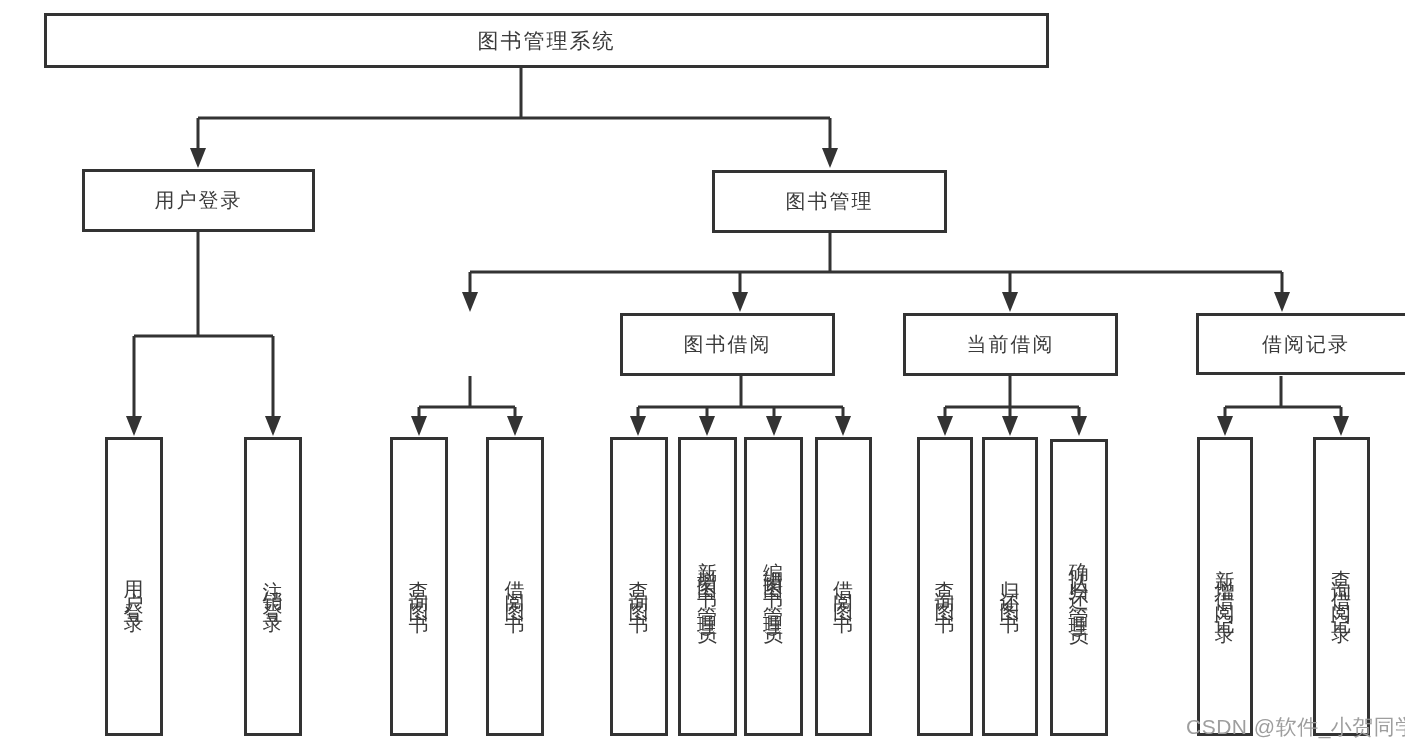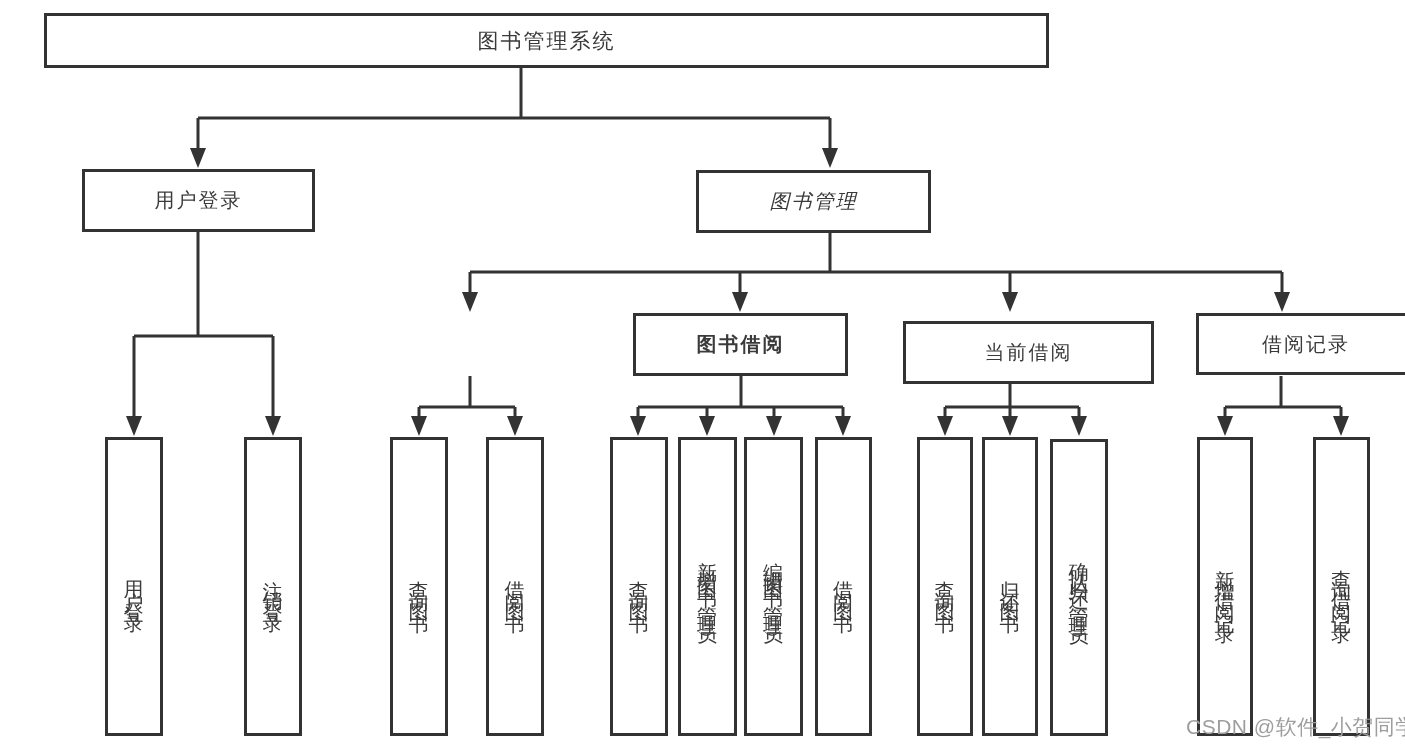--- a/index.html
+++ b/index.html
@@ -113,24 +113,24 @@
     <g>
       <path d="M1281,376 V407 M1225,407 H1341 M1225,407 V418 M1341,407 V418"></path>
       <polygon points="1217,416 1233,416 1225,436"></polygon>
       <polygon points="1333,416 1349,416 1341,436"></polygon>
     </g>
   </svg>
 
   <div class="node h-node root-node" style="left:20px; top:13px; width:1005px; height:55px;margin-left:24px;">图书管理系统</div>
 
   <div class="node h-node" style="left:82px; top:169px; width:233px; height:63px;">用户登录</div>
-  <div class="node h-node" style="left:696px; top:170px; width:235px; height:63px;font-style:italic;">图书管理</div>
+  <div class="node h-node" style="left:712px; top:170px; width:235px; height:63px;">图书管理</div>
 
-  <div class="node h-node" style="left:633px; top:313px; width:215px; height:63px;font-weight:bold;">图书借阅</div>
-  <div class="node h-node" style="left:903px; top:313px; width:251px; height:63px;margin-top:8px;">当前借阅</div>
+  <div class="node h-node" style="left:620px; top:313px; width:215px; height:63px;">图书借阅</div>
+  <div class="node h-node" style="left:903px; top:313px; width:215px; height:63px;">当前借阅</div>
   <div class="node h-node" style="left:1196px; top:313px; width:220px; height:62px;">借阅记录</div>
 
   <div class="node leaf" style="left:105px; top:437px; width:58px; height:299px;">用户登录</div>
   <div class="node leaf" style="left:244px; top:437px; width:58px; height:299px;">注销登录</div>
 
   <div class="node leaf" style="left:390px; top:437px; width:58px; height:299px;">查询图书</div>
   <div class="node leaf" style="left:486px; top:437px; width:58px; height:299px;">借阅图书</div>
 
   <div class="node leaf" style="left:610px; top:437px; width:58px; height:299px;">查询图书</div>
   <div class="node leaf long" style="left:678px; top:437px; width:59px; height:299px;">新增图书（管理员）</div>

